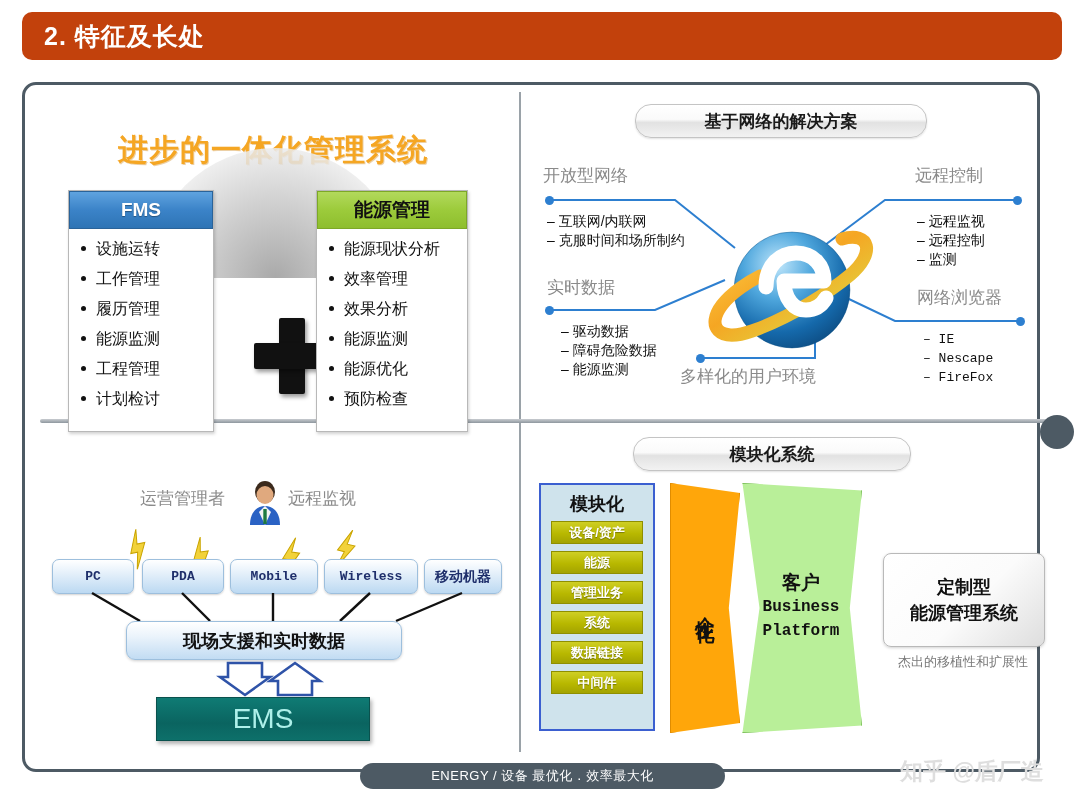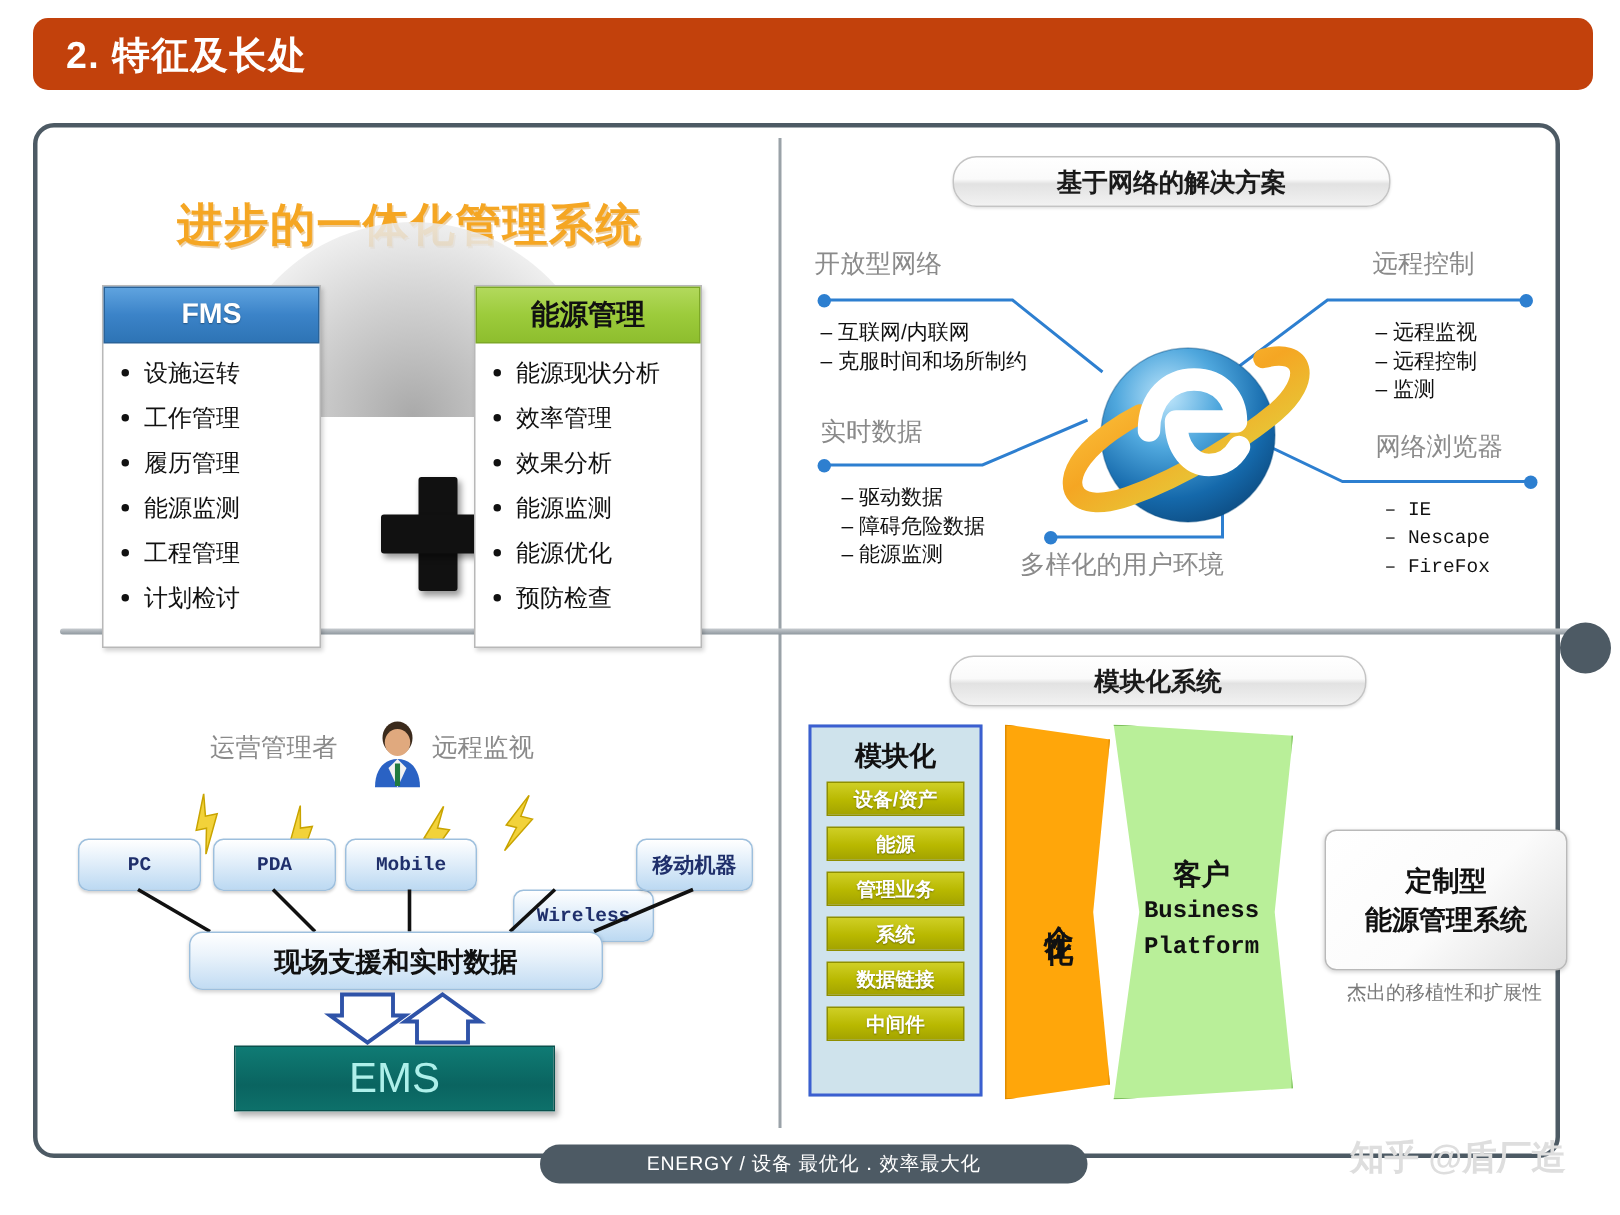--- a/index.html
+++ b/index.html
@@ -372,21 +372,21 @@
     </div>
     <div class="bolt" style="left:305px;top:104px;transform:rotate(14deg);">
       <svg width="22" height="40" viewBox="0 0 22 40">
           <polygon points="13,0 3,23 10,23 6,40 19,15 11,15" fill="#f2d23a" stroke="#c9a400" stroke-width="1"></polygon>
         </svg>
     </div>
 
     <div class="devbox" style="left:22px;top:134px;width:80px;">PC</div>
     <div class="devbox" style="left:112px;top:134px;width:80px;">PDA</div>
     <div class="devbox" style="left:200px;top:134px;width:86px;">Mobile</div>
-    <div class="devbox" style="left:312px;top:134px;width:92px;margin-top:34px;">Wireless</div>
+    <div class="devbox" style="left:294px;top:134px;width:92px;">Wireless</div>
     <div class="devbox cjk" style="left:394px;top:134px;width:76px;">移动机器</div>
 
     <svg class="conn" style="left:0;top:0;" width="486" height="330">
       <line x1="62" y1="168" x2="110" y2="196" stroke="#111" stroke-width="2.4"></line>
       <line x1="152" y1="168" x2="180" y2="196" stroke="#111" stroke-width="2.4"></line>
       <line x1="243" y1="168" x2="243" y2="196" stroke="#111" stroke-width="2.4"></line>
       <line x1="340" y1="168" x2="310" y2="196" stroke="#111" stroke-width="2.4"></line>
       <line x1="432" y1="168" x2="366" y2="196" stroke="#111" stroke-width="2.4"></line>
     </svg>
 

